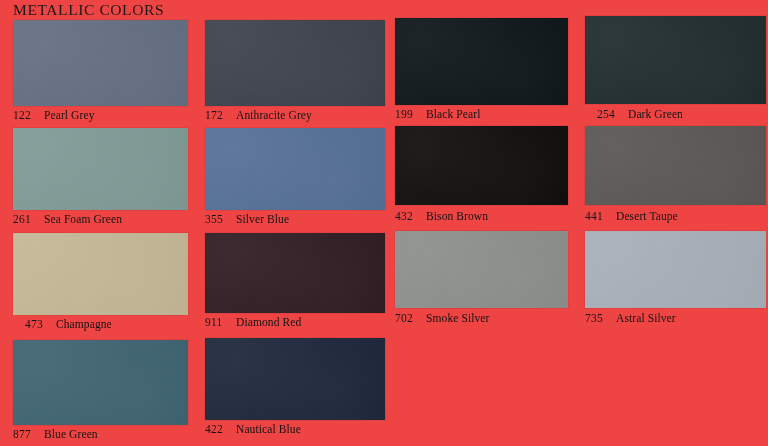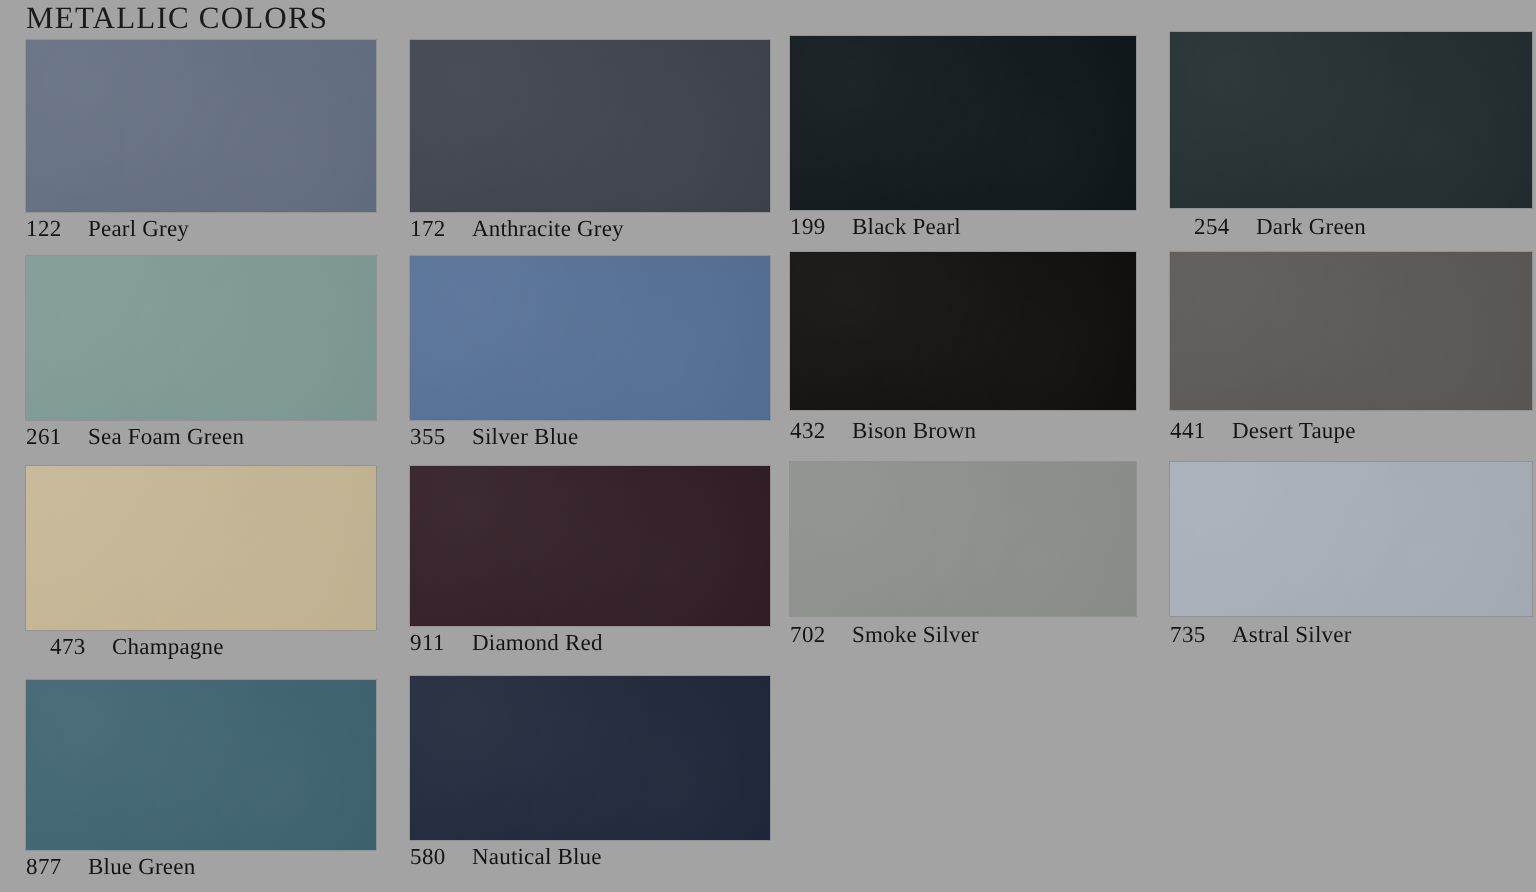--- a/index.html
+++ b/index.html
@@ -11,21 +11,21 @@
     height: 446px;
     background: #ffffff;
     font-family: "Liberation Serif", "DejaVu Serif", serif;
     overflow: hidden;
     position: relative;
   }
   #page {
     position: relative;
     width: 768px;
     height: 446px;
-    background: #a3a3a3;
+    background: #ef4444;
   }
   .page-title {
     position: absolute;
     left: 13px;
     top: 1px;
     font-size: 15.5px;
     letter-spacing: 0.6px;
     color: #1a1a1a;
     font-family: "Liberation Serif", "DejaVu Serif", serif;
     white-space: nowrap;
@@ -123,17 +123,17 @@
       <div class="swatch-cell">
         <div class="swatch" style="left: 585px; top: 231px; width: 181px; height: 77px; background: rgb(167, 174, 184);"></div>
         <div class="swatch-label" style="left: 585px; top: 312px;"><span class="swatch-code">735</span><span class="swatch-name">Astral Silver</span></div>
       </div>
       <div class="swatch-cell">
         <div class="swatch" style="left: 13px; top: 340px; width: 175px; height: 85px; background: rgb(61, 98, 112);"></div>
         <div class="swatch-label" style="left: 13px; top: 428px;"><span class="swatch-code">877</span><span class="swatch-name">Blue Green</span></div>
       </div>
       <div class="swatch-cell">
         <div class="swatch" style="left: 205px; top: 338px; width: 180px; height: 82px; background: rgb(28, 37, 56);"></div>
-        <div class="swatch-label" style="left: 205px; top: 423px;"><span class="swatch-code">580</span><span class="swatch-name">Nautical Blue</span></div>
+        <div class="swatch-label" style="left: 205px; top: 423px;"><span class="swatch-code">422</span><span class="swatch-name">Nautical Blue</span></div>
       </div>
     </div>
 
 </div>
 
 </body></html>

